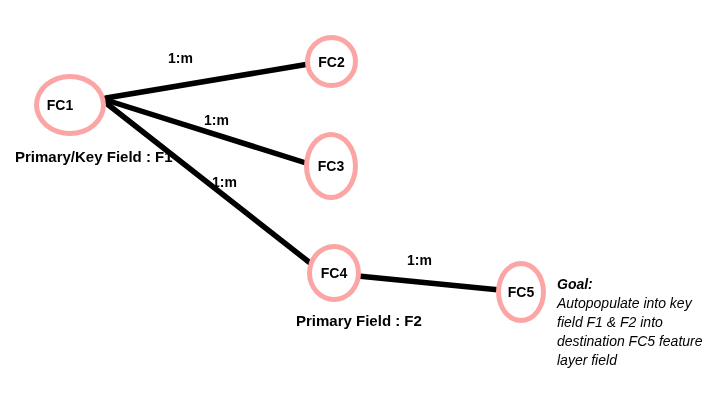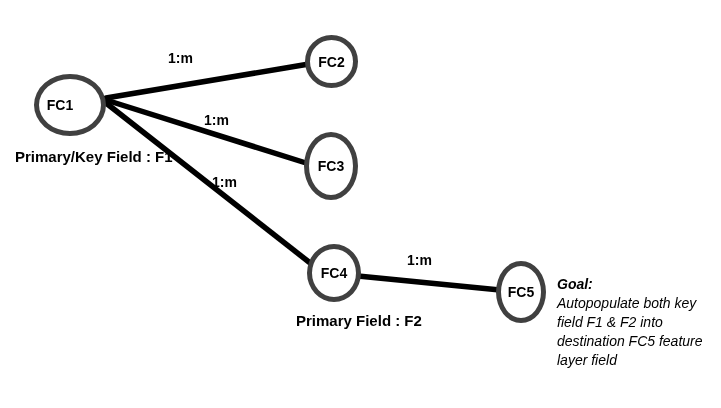--- a/index.html
+++ b/index.html
@@ -23,21 +23,21 @@
     height: 408px;
   }
   .edge {
     stroke: #000000;
     stroke-width: 5.5;
     stroke-linecap: round;
   }
   .node {
     position: absolute;
     box-sizing: border-box;
-    border: 5px solid #404040;
+    border: 5px solid #fca5a5;
     border-radius: 50%;
     background: #ffffff;
     display: flex;
     align-items: center;
     justify-content: center;
     font-size: 14px;
     font-weight: bold;
     color: #000000;
   }
   .node-fc1 { left: 34px;  top: 74px;  width: 72px; height: 62px; text-align: center; }
@@ -109,19 +109,19 @@
   <span class="edge-label el-1">1:m</span>
   <span class="edge-label el-2">1:m</span>
   <span class="edge-label el-3">1:m</span>
   <span class="edge-label el-4">1:m</span>
 
   <div class="field-label label-f1">Primary/Key Field : F1</div>
   <div class="field-label label-f2">Primary Field : F2</div>
 
   <div class="goal">
     <div class="goal-heading">Goal:</div>
-    <div class="goal-line">Autopopulate both key</div>
+    <div class="goal-line">Autopopulate into key</div>
     <div class="goal-line">field F1 &amp; F2 into</div>
     <div class="goal-line">destination FC5 feature</div>
     <div class="goal-line">layer field</div>
   </div>
 
 </div>
 
 </body></html>

